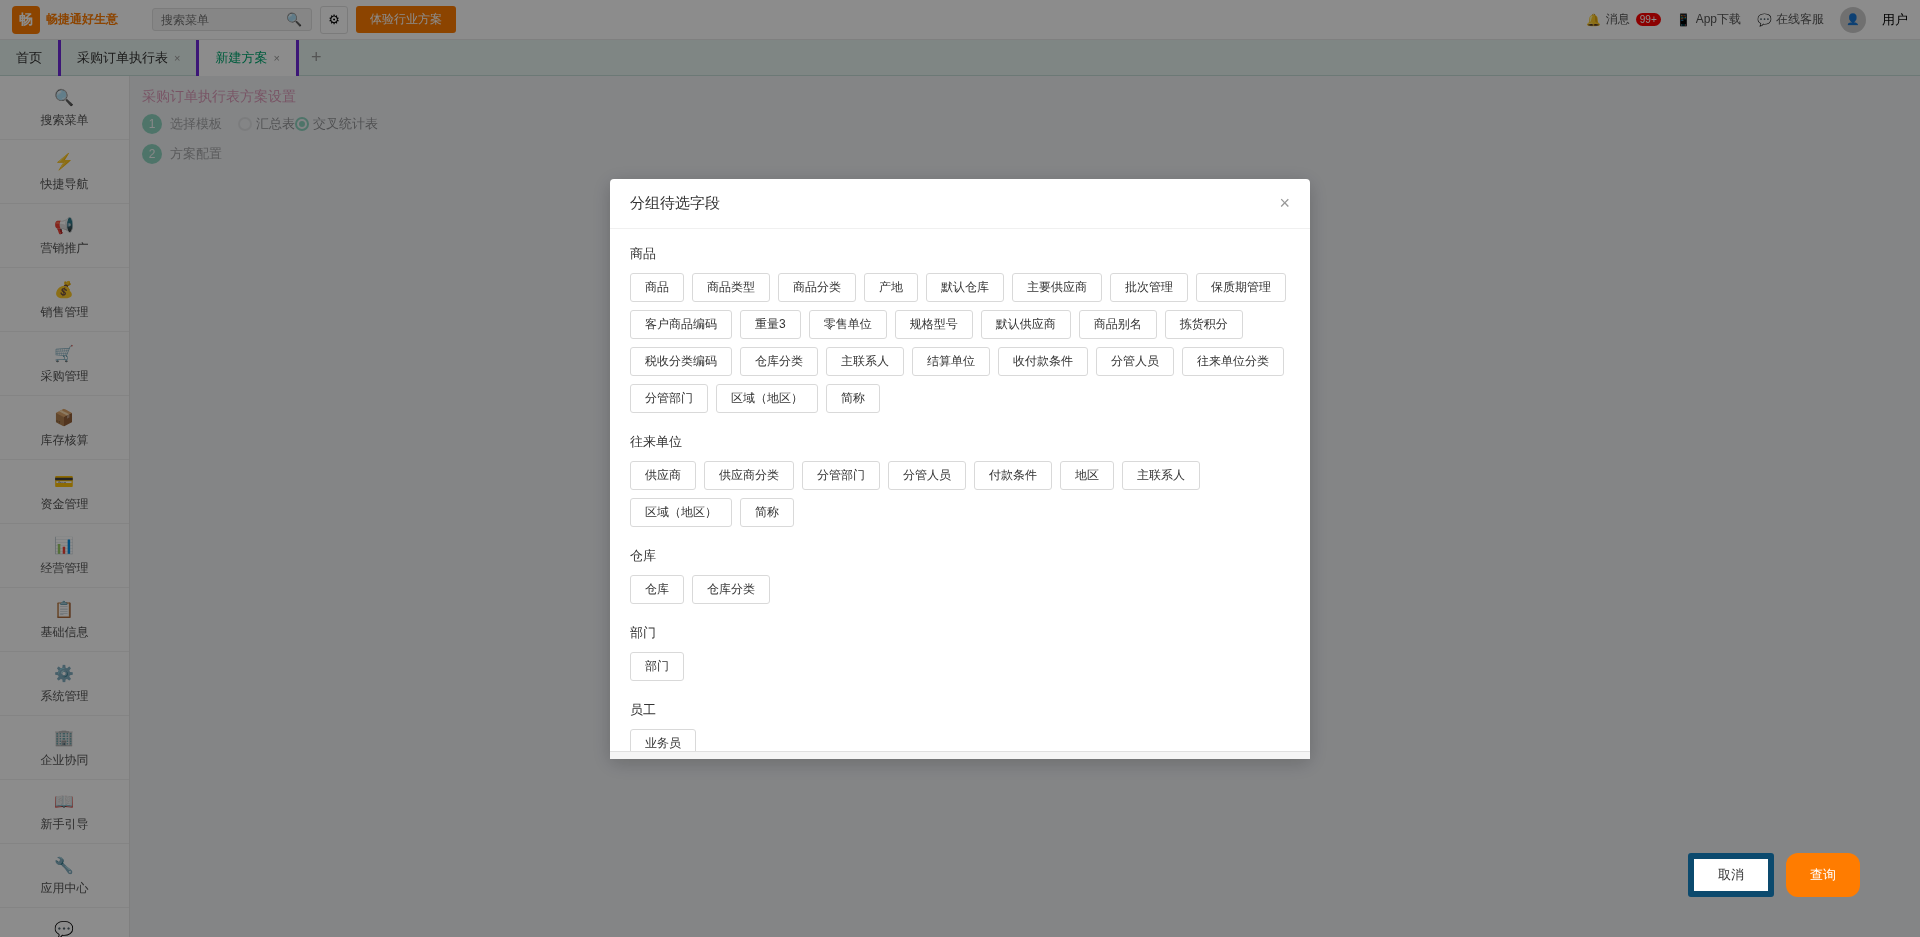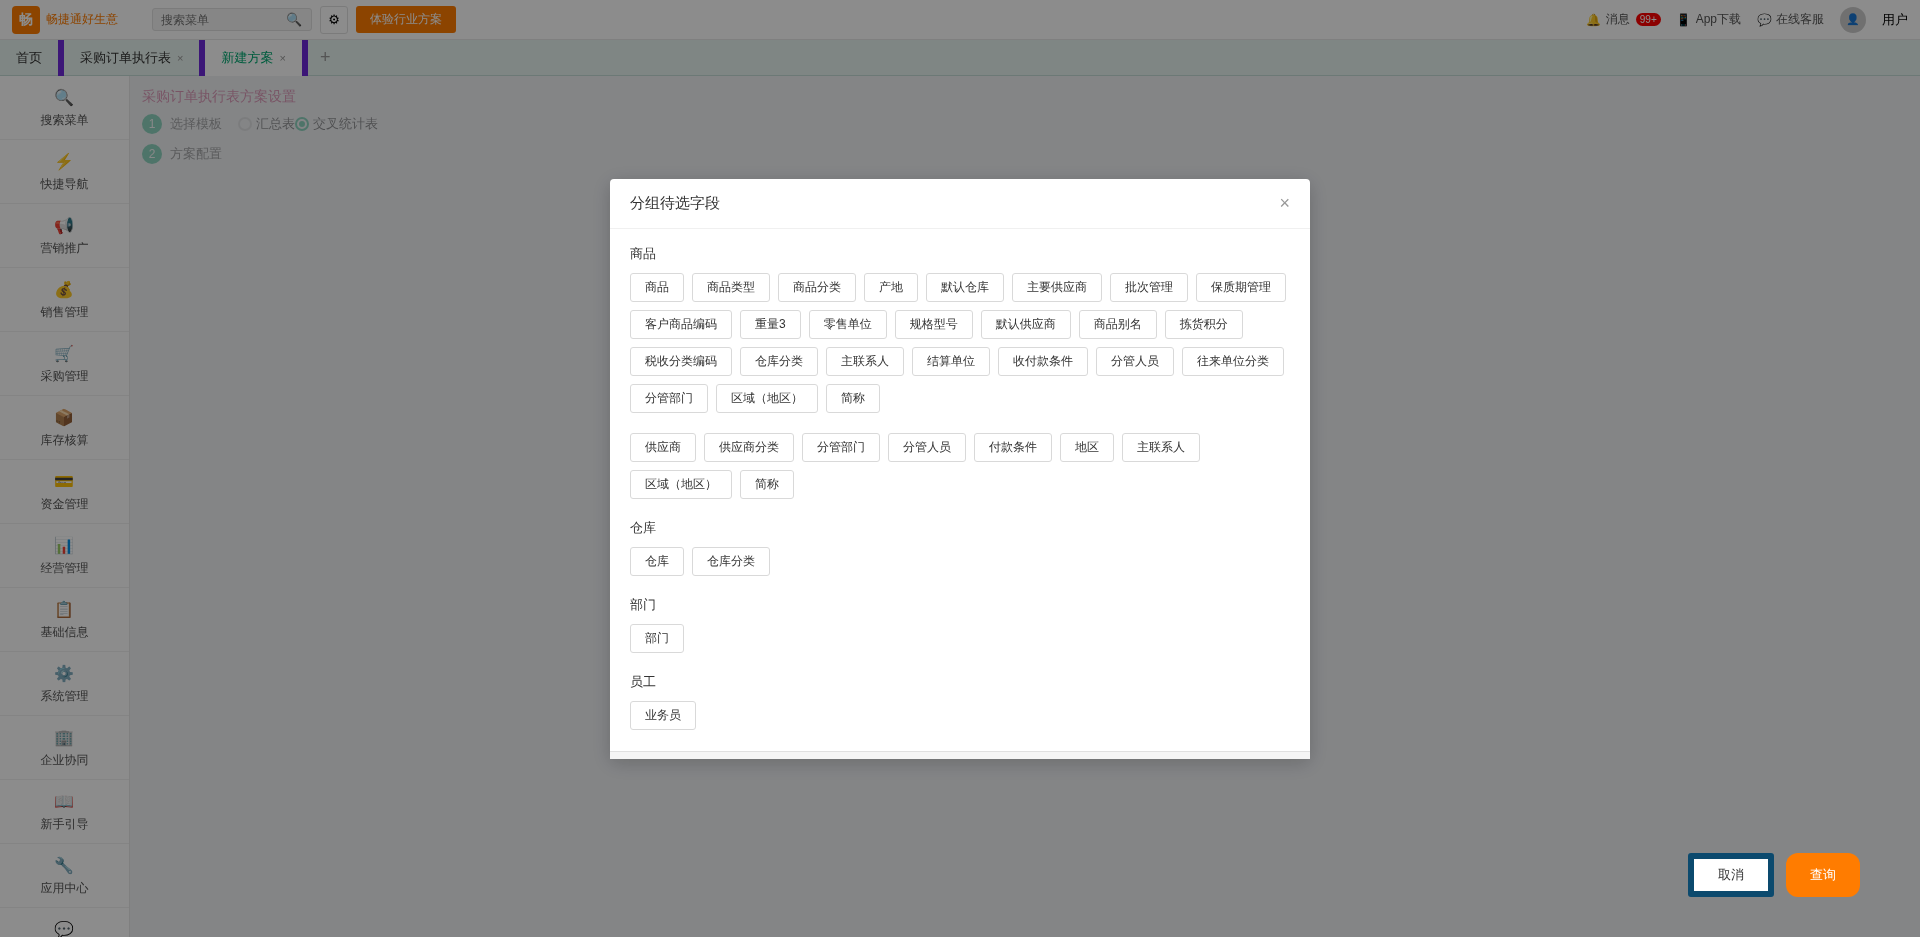--- a/index.html
+++ b/index.html
@@ -22,21 +22,21 @@
       width: 130px;
       gap: 6px;
     }
     .logo-icon {
       width: 28px; height: 28px;
       background: #ff7c00;
       border-radius: 4px;
       display: flex; align-items: center; justify-content: center;
       color: #fff; font-size: 14px; font-weight: bold;
     }
-    .logo-text { color: #ff7c00; font-size: 12px; font-weight: normal; line-height: 1.2; }
+    .logo-text { color: #ff7c00; font-size: 12px; font-weight: bold; line-height: 1.2; }
     .header-search {
       display: flex; align-items: center;
       background: #f5f5f5; border: 1px solid #e0e0e0;
       border-radius: 3px; padding: 3px 8px; width: 160px;
       margin-left: 10px;
     }
     .header-search input {
       border: none; background: transparent; outline: none; font-size: 12px; width: 100%;
     }
     .header-btn-group { display: flex; align-items: center; gap: 8px; margin-left: 8px; }
@@ -72,21 +72,21 @@
       height: 36px;
       background: #e8f4f0;
       display: flex; align-items: center;
       padding: 0 0 0 0;
       border-bottom: 1px solid #c5ddd7;
     }
     .tab-item {
       height: 36px; padding: 0 16px;
       display: flex; align-items: center; gap: 6px;
       cursor: pointer; font-size: 13px; color: #333;
-      border-right: 6px solid #6d28d9;
+      border-right: 3px solid #6d28d9;
     }
     .tab-item.active {
       background: #fff; color: #00a870; font-weight: 500;
     }
     .tab-close { color: #999; font-size: 11px; cursor: pointer; }
     .tab-add { padding: 0 12px; color: #999; font-size: 18px; cursor: pointer; }
 
     
     .main-layout { display: flex; height: calc(100vh - 76px); }
 
@@ -392,20 +392,21 @@
         <div class="field-tag">收付款条件</div>
         <div class="field-tag">分管人员</div>
         <div class="field-tag">往来单位分类</div>
         <div class="field-tag">分管部门</div>
         <div class="field-tag">区域（地区）</div>
         <div class="field-tag">简称</div>
       </div>
     </div>
 
     <div class="field-section">
+      <div class="field-section-title">往来单位</div>
       <div class="field-tags">
         <div class="field-tag">供应商</div>
         <div class="field-tag">供应商分类</div>
         <div class="field-tag">分管部门</div>
         <div class="field-tag">分管人员</div>
         <div class="field-tag">付款条件</div>
         <div class="field-tag">地区</div>
         <div class="field-tag">主联系人</div>
         <div class="field-tag">区域（地区）</div>
         <div class="field-tag">简称</div>

